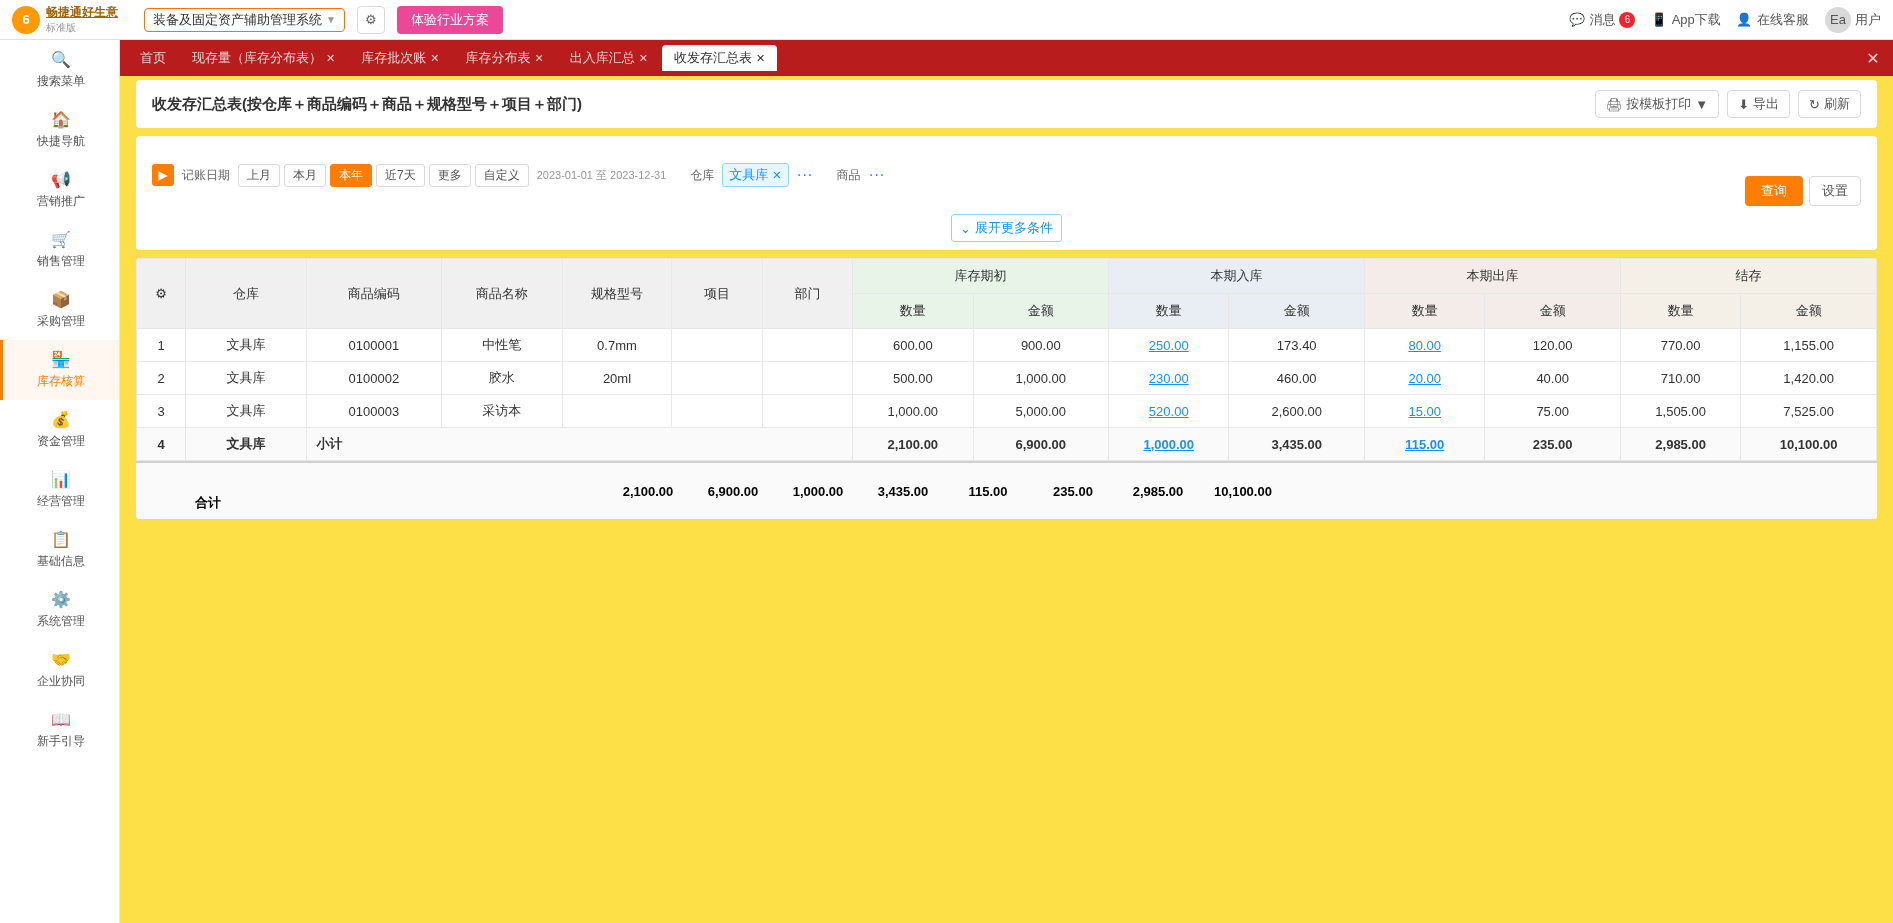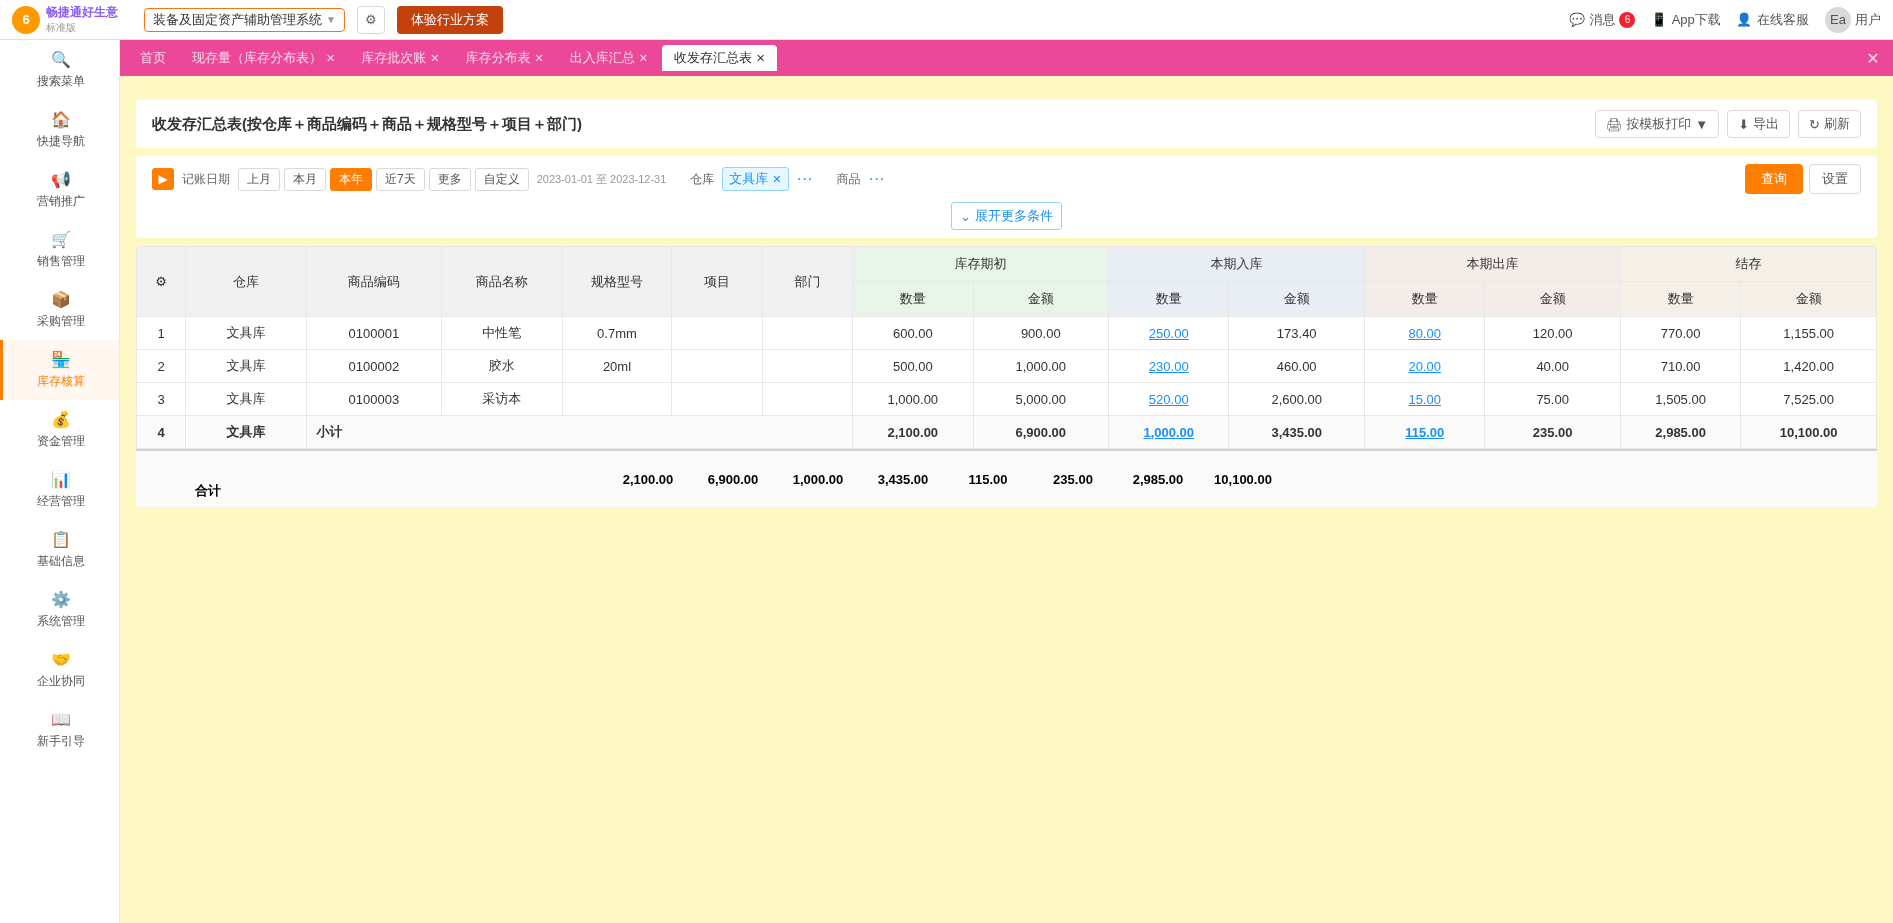--- a/index.html
+++ b/index.html
@@ -20,21 +20,21 @@
     .system-selector {
       display: flex; align-items: center; gap: 4px; border: 1px solid #f97316;
       border-radius: 4px; padding: 2px 8px; cursor: pointer; color: #333; font-size: 13px; background: #fff;
     }
     .system-selector .arrow { font-size: 10px; color: #999; }
     .gear-btn {
       width: 28px; height: 28px; border: 1px solid #d9d9d9; border-radius: 4px;
       display: flex; align-items: center; justify-content: center; cursor: pointer; color: #666; background: #fff;
     }
     .trial-btn {
-      background: #c2410c; color: #fff; border: none; border-radius: 4px;
+      background: #ec4899; color: #fff; border: none; border-radius: 4px;
       padding: 5px 14px; cursor: pointer; font-size: 13px;
     }
     .header-right {
       margin-left: auto; display: flex; align-items: center; gap: 16px; color: #555; font-size: 13px;
     }
     .header-right-item { display: flex; align-items: center; gap: 4px; cursor: pointer; }
     .badge {
       background: #f5222d; color: #fff; border-radius: 10px; font-size: 10px;
       padding: 0 4px; min-width: 16px; text-align: center; line-height: 16px;
     }
@@ -57,38 +57,38 @@
     }
     .sidebar-item.active { background: #fff7f0; color: #ff7d00; border-left-color: #ff7d00; }
     .sidebar-item-icon { font-size: 16px; }
     .sidebar-item-label { font-size: 12px; }
 
     
     .content-area { flex: 1; display: flex; flex-direction: column; overflow: hidden; }
 
     
     .tab-bar {
-      display: flex; align-items: center; background: #ec4899; height: 36px;
+      display: flex; align-items: center; background: #b91c1c; height: 36px;
       padding: 0 8px; gap: 2px; flex-shrink: 0;
     }
     .tab {
       display: flex; align-items: center; gap: 4px; padding: 4px 12px;
       cursor: pointer; color: rgba(255,255,255,0.8); font-size: 13px; border-radius: 4px 4px 0 0;
       white-space: nowrap;
     }
     .tab.active { background: #fff; color: #333; }
     .tab-close { font-size: 11px; color: inherit; cursor: pointer; }
     .tab-bar-right { margin-left: auto; display: flex; align-items: center; }
     .close-btn-circle {
       color: rgba(255,255,255,0.8); cursor: pointer; font-size: 16px;
       width: 24px; height: 24px; display: flex; align-items: center; justify-content: center;
     }
 
     
-    .page-content { flex: 1; overflow-y: auto; background: #fef9c3; padding: 24px 16px; }
+    .page-content { flex: 1; overflow-y: auto; background: #fde047; padding: 4px 16px; }
 
     
     .page-title-bar {
       background: #fff; padding: 10px 16px; margin-bottom: 8px;
       display: flex; align-items: center; justify-content: space-between; border-radius: 4px;
     }
     .page-title { font-size: 15px; font-weight: bold; color: #333; }
     .page-actions { display: flex; align-items: center; gap: 8px; }
     .action-btn {
       display: flex; align-items: center; gap: 4px; padding: 4px 10px; cursor: pointer;
@@ -157,21 +157,21 @@
   </style>
 </head>
 <body>
 
 <div class="top-header">
   <div class="logo-area">
     <div class="logo-icon">
       <span>6</span>
     </div>
     <div>
-      <div style="font-size:12px;color:#8b5cf6;font-weight:bold;">畅捷通好生意</div>
+      <div style="font-size:12px;color:#a16207;font-weight:bold;text-decoration:underline;">畅捷通好生意</div>
       <div style="font-size:10px;color:#999;">标准版</div>
     </div>
   </div>
   <div class="system-selector">
     <span>装备及固定资产辅助管理系统</span>
     <span class="arrow">▼</span>
   </div>
   <div class="gear-btn">⚙</div>
   <button class="trial-btn">体验行业方案</button>
   <div class="header-right">
@@ -323,21 +323,21 @@
           <span class="filter-label" style="margin-left:16px;">仓库</span>
           <div class="filter-tag">
             <span>文具库</span>
             <span class="filter-tag-close">✕</span>
           </div>
           <span class="filter-dots">···</span>
 
           <span class="filter-label" style="margin-left:16px;">商品</span>
           <span class="filter-dots">···</span>
 
-          <div style="margin-left:auto;display:flex;gap:6px;">
+          <div style="margin-left:auto;display:flex;gap:6px;margin-top:32px;">
             <button class="query-btn">查询</button>
             <button class="set-btn">设置</button>
           </div>
         </div>
 
         <div style="display:flex;justify-content:center;">
           <button class="expand-btn">
             <span>⌄</span>
             <span>展开更多条件</span>
           </button>

